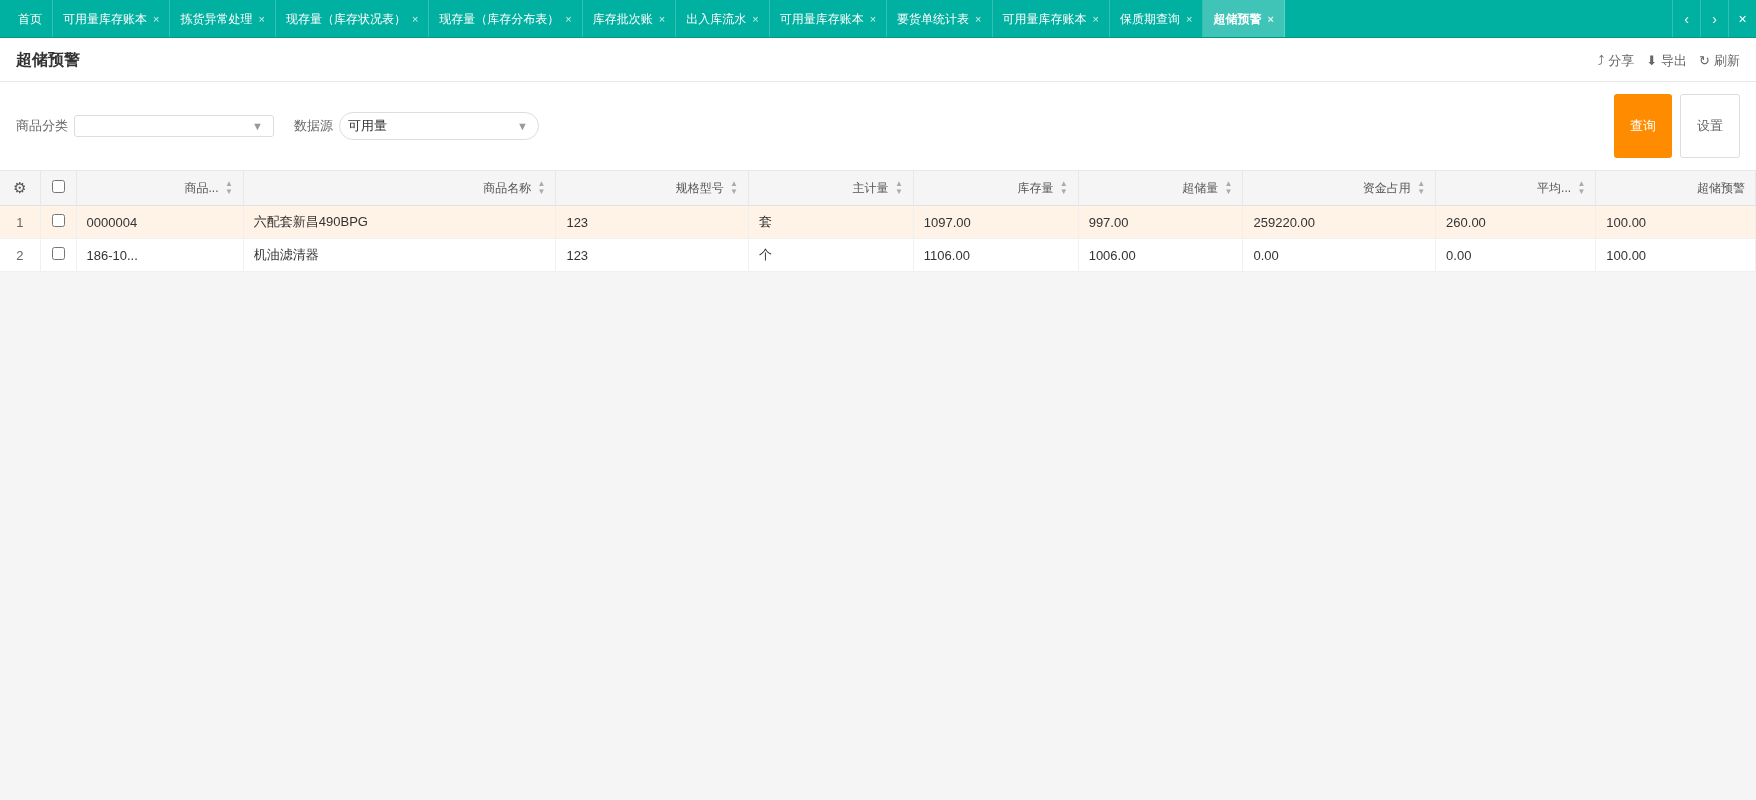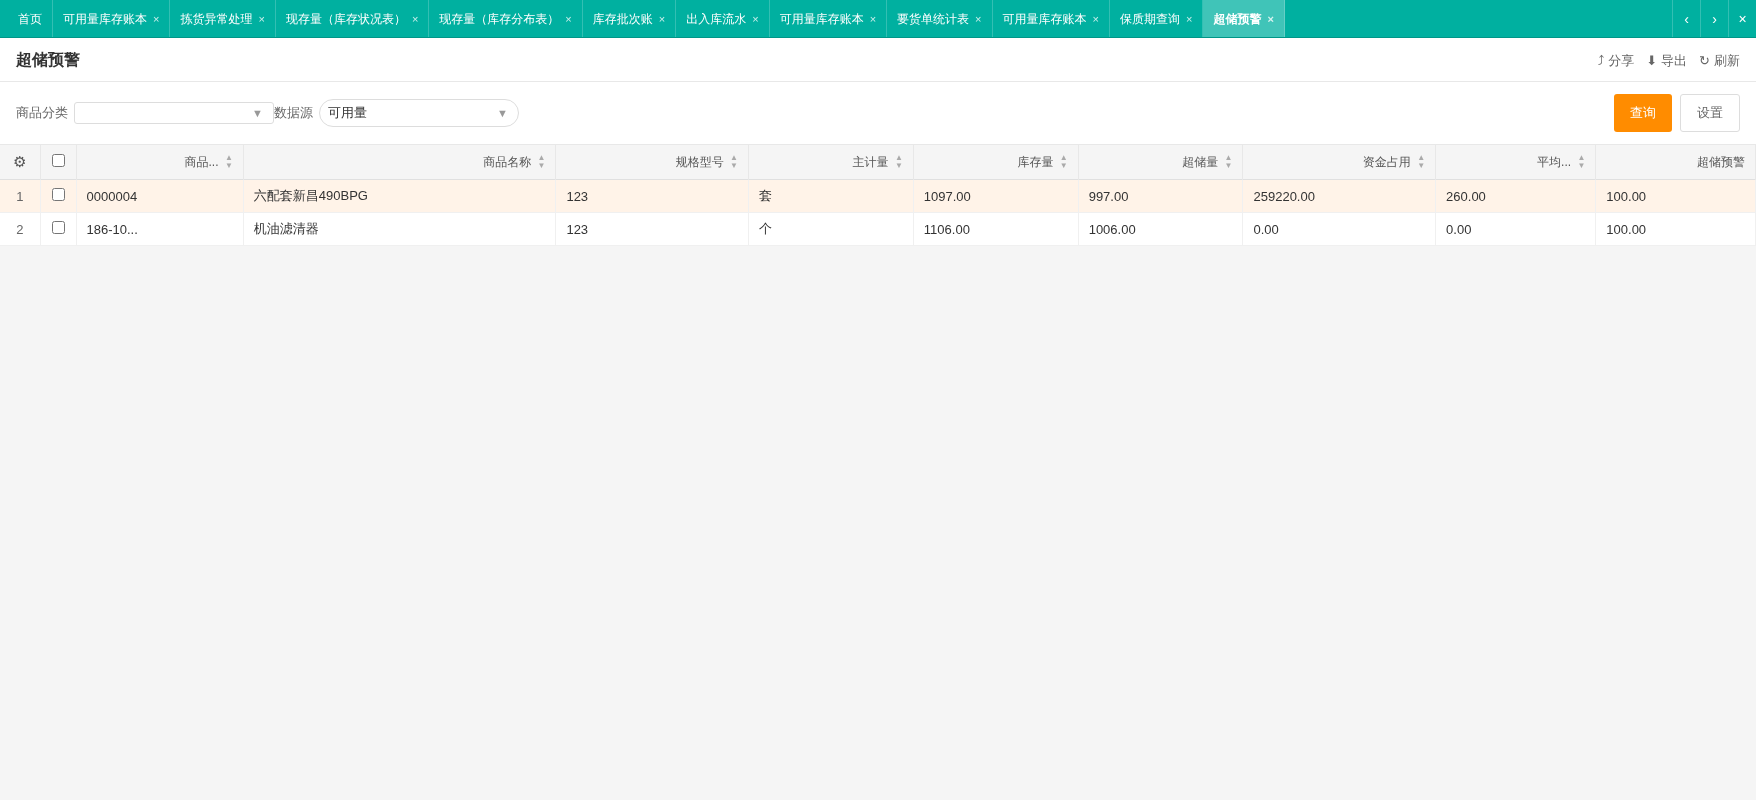--- a/index.html
+++ b/index.html
@@ -79,20 +79,21 @@
       font-size: 13px;
     }
 
     
     .filter-area {
       background: #fff;
       padding: 12px 16px;
       border-bottom: 1px solid #e8e8e8;
       display: flex;
       align-items: center;
+      gap: 20px;
     }
     .filter-item {
       display: flex;
       align-items: center;
       gap: 6px;
     }
     .filter-label {
       color: #666;
       white-space: nowrap;
       font-size: 13px;
@@ -133,21 +134,21 @@
       border-radius: 3px;
       padding: 5px 16px;
       cursor: pointer;
       font-size: 13px;
     }
     .btn-settings {
       background: #fff;
       color: #666;
       border: 1px solid #ddd;
       border-radius: 3px;
-      padding: 9px 16px;
+      padding: 22px 16px;
       cursor: pointer;
       font-size: 13px;
     }
     table {
       width: 100%;
       border-collapse: collapse;
       font-size: 13px;
     }
     thead tr {
       background: #f5f5f5;

